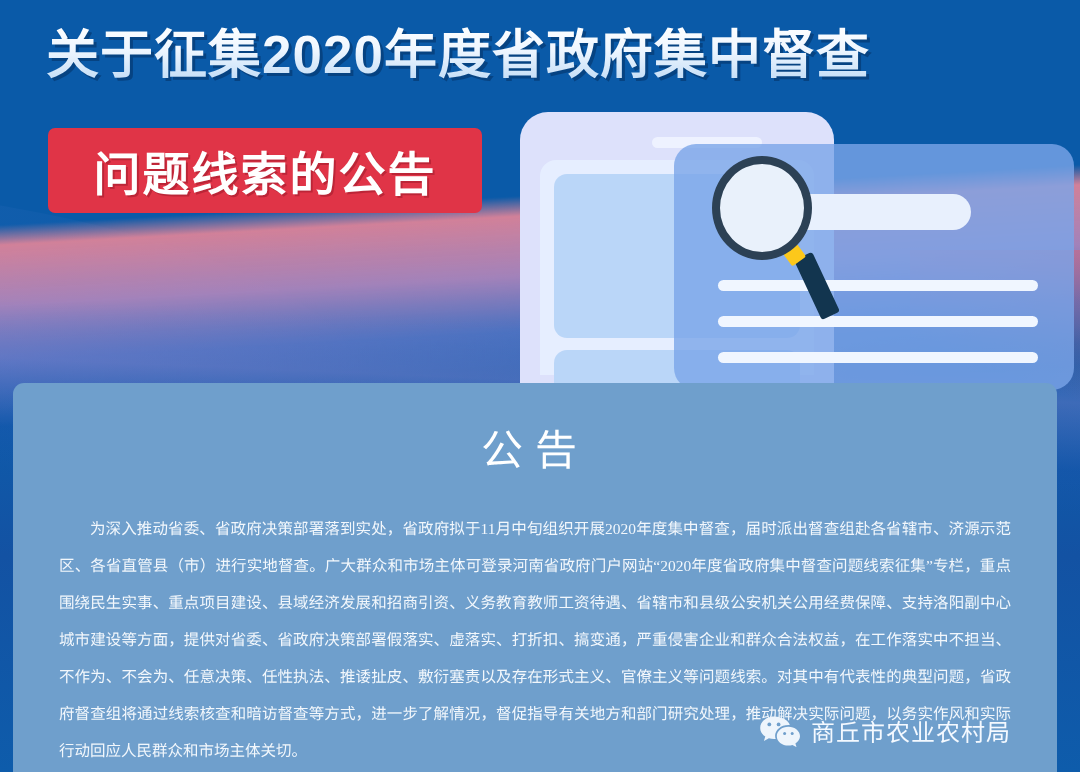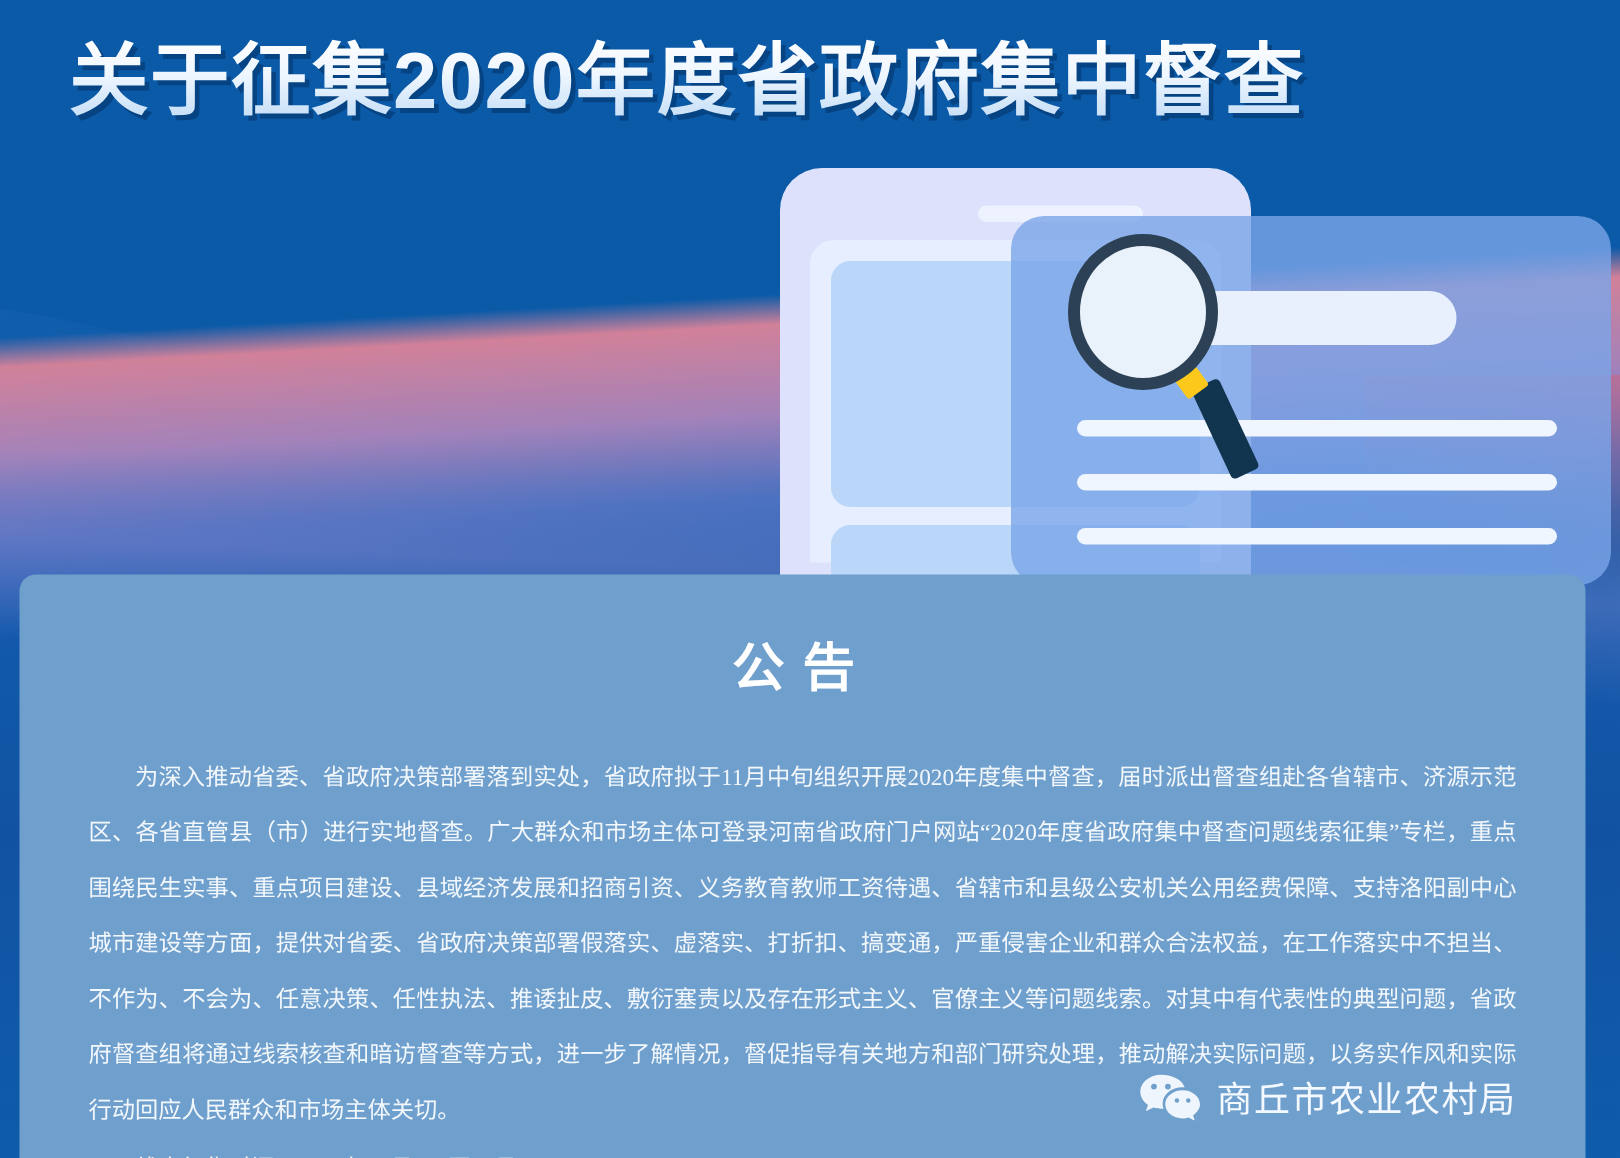--- a/index.html
+++ b/index.html
@@ -154,22 +154,22 @@
 
   
   .panel{
     position:absolute;left:13px;top:383px;
     width:1044px;height:389px;
     background:#6f9fcc;
     border-radius:11px 11px 0 0;
   }
   .panel-title{
     margin:33px 0 0 0;text-align:center;
-    font-size:35px;letter-spacing:12px;
-    color:#ffffff;font-weight:700;
+    font-size:42px;letter-spacing:12px;
+    color:#ffffff;font-weight:400;
     font-family:"Liberation Serif","DejaVu Serif",serif;
   }
   .panel-body{
     margin:33px 46px 0 46px;
     color:#f2f7fc;
     font-size:15.5px;
     line-height:37px;
     text-align:justify;
     text-align-last:left;
     font-family:"Liberation Serif","DejaVu Serif",serif;
@@ -197,20 +197,23 @@
 
   <div class="bg-base"></div>
   <div class="bg-curve-left"></div>
   <div class="bg-sweep"></div>
   <div class="bg-sweep2"></div>
   <div class="bg-right-dark"></div>
 
   <div class="headline-shadow">关于征集2020年度省政府集中督查</div>
   <div class="headline">关于征集2020年度省政府集中督查</div>
 
+  <div class="badge">
+    <span class="badge-text">问题线索的公告</span>
+  </div>
 
   <div class="illu">
     <div class="phone-frame">
       <div class="phone-notch"></div>
       <div class="phone-screen">
         <div class="phone-inner"></div>
         <div class="phone-inner2"></div>
       </div>
     </div>
     <div class="card"></div>

